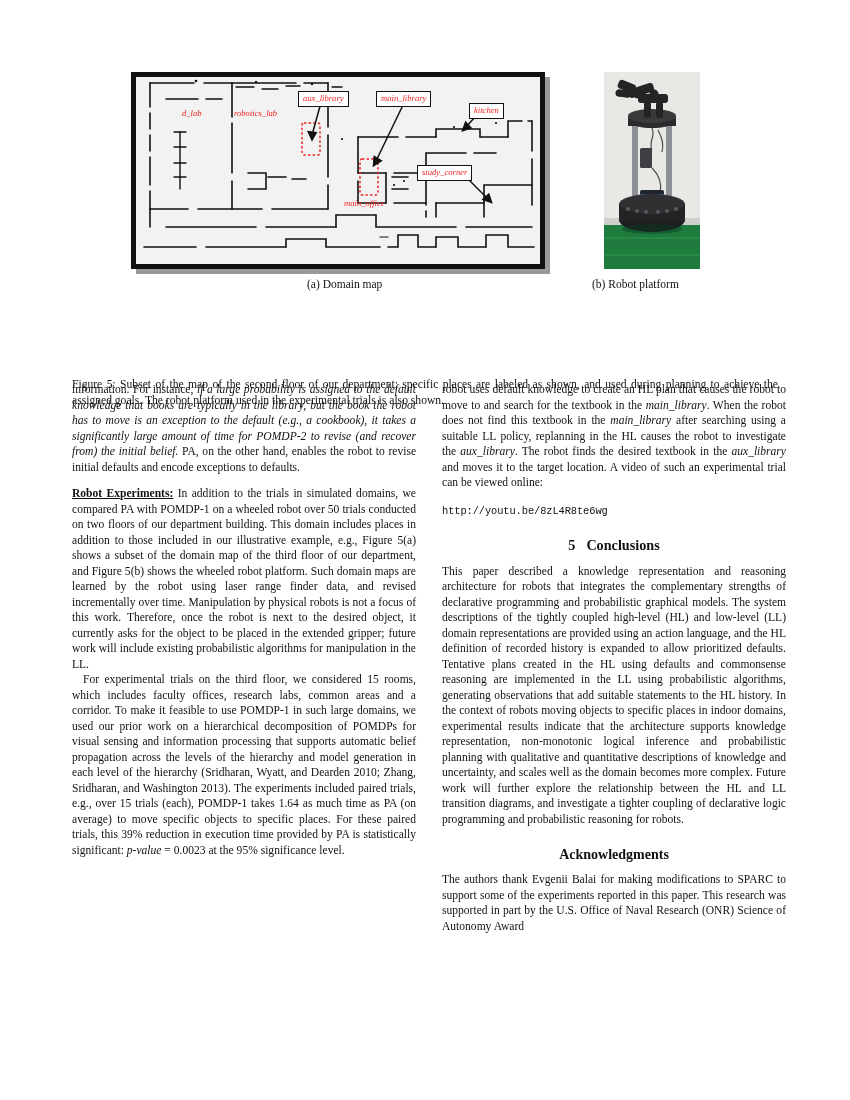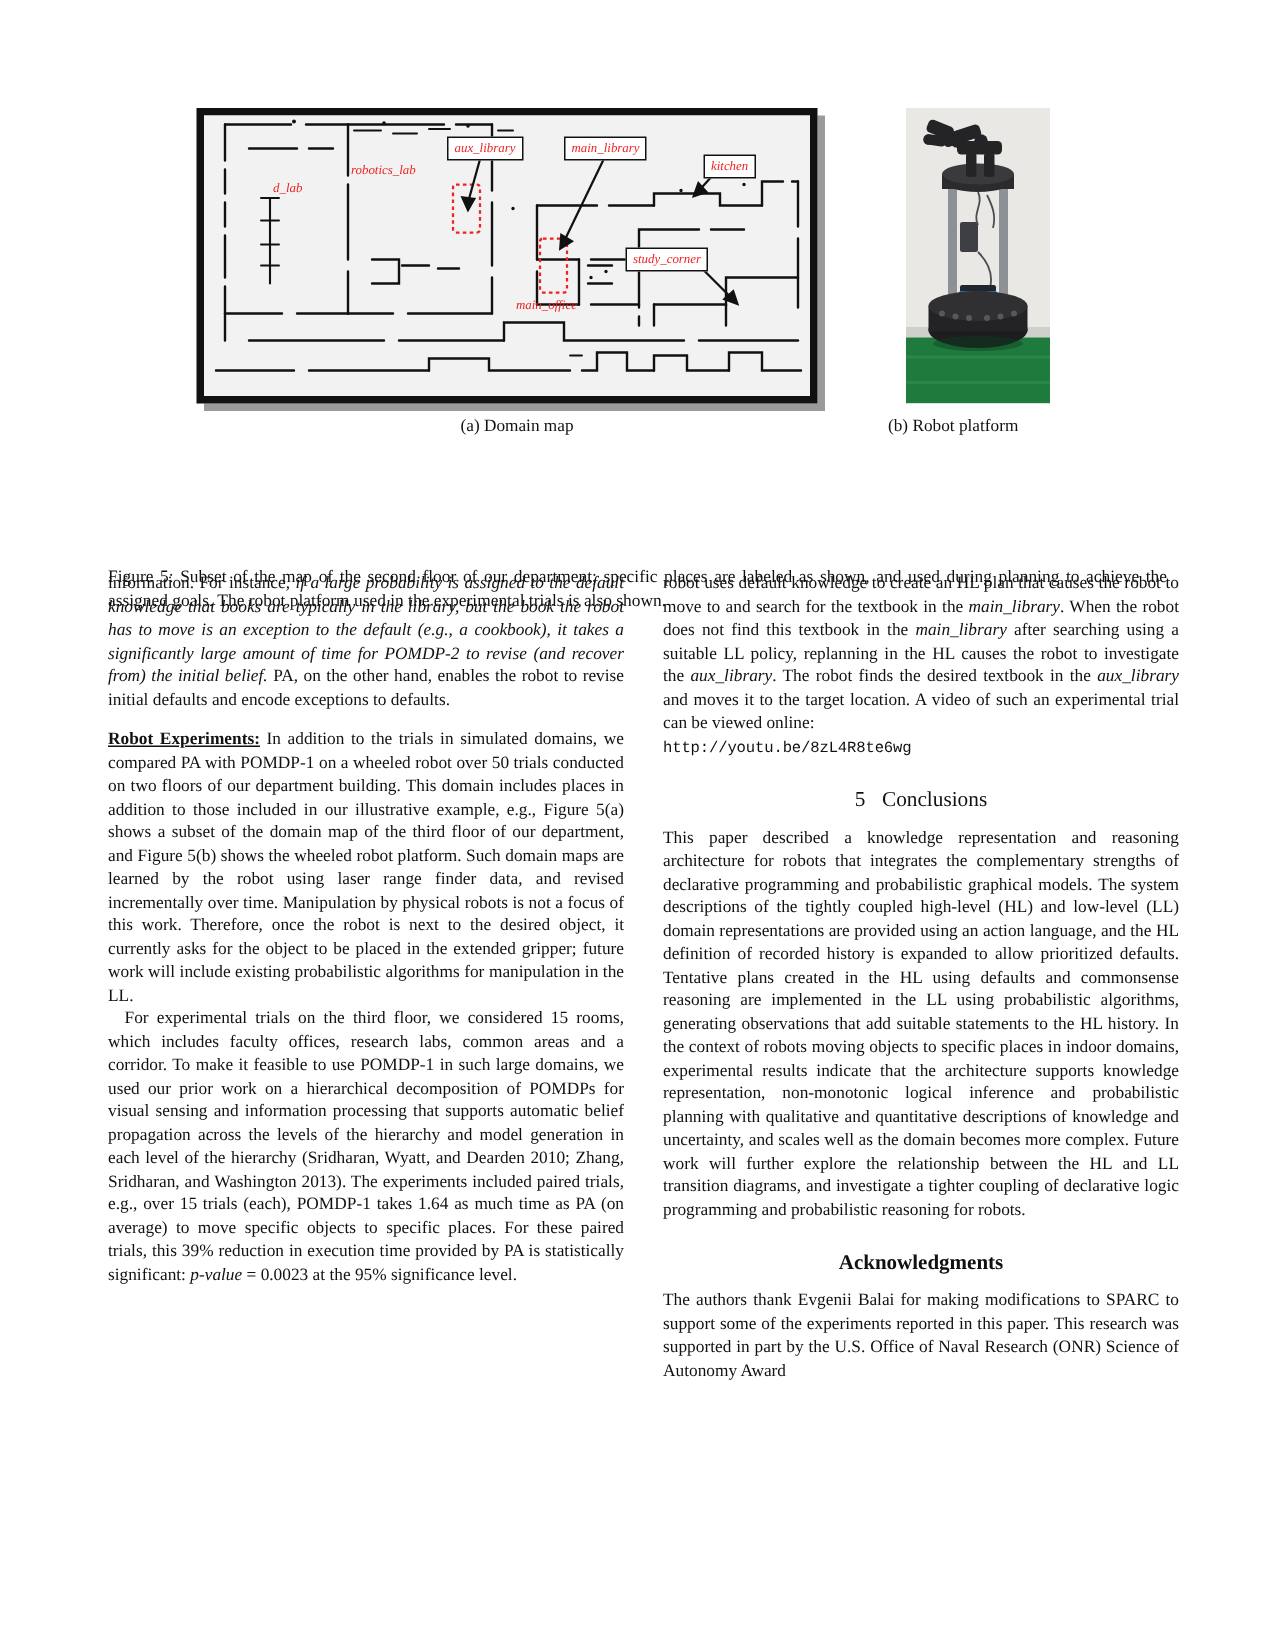--- a/index.html
+++ b/index.html
@@ -139,27 +139,27 @@
     text-decoration: underline;
     margin-top: 19px;
   }
   .it { font-style: italic; }
 
   .mono-url {
     font-family: "Liberation Mono", monospace;
     font-size: 10.4px;
     letter-spacing: -0.1px;
     display: block;
-    margin-top: 2px;
+    margin-top: 14px;
     text-indent: 0;
   }
 
   h2.section {
     font-size: 14.2px;
-    font-weight: normal;
+    font-weight: bold;
     text-align: center;
     margin: 17px 0 9px 0;
   }
   h2.section .secnum { margin-right: 11px; }
 
   h2.ack {
     font-size: 14px;
     font-weight: bold;
     text-align: center;
     margin: 19px 0 7px 0;
@@ -244,21 +244,21 @@
                 <polygon points="176,63 172.2,54.6 180.2,55.6"></polygon>
                 <line x1="268" y1="26" x2="240" y2="84"></line>
                 <polygon points="237.5,88.8 238.2,79.6 245.3,83.8"></polygon>
                 <line x1="350" y1="28" x2="330" y2="50"></line>
                 <polygon points="326.5,53.8 329.6,45.1 335.0,51.0"></polygon>
                 <line x1="332" y1="102" x2="352" y2="122"></line>
                 <polygon points="355.6,125.6 346.9,122.4 352.8,117.1"></polygon>
               </g>
             </svg>
 
-            <div class="map-label" style="left:34px;top:44px">d_lab</div>
+            <div class="map-label" style="left:34px;top:32px">d_lab</div>
             <div class="map-label" style="left:86px;top:32px">robotics_lab</div>
             <div class="map-label boxed" style="left:162px;top:14px">aux_library</div>
             <div class="map-label boxed" style="left:240px;top:14px">main_library</div>
             <div class="map-label boxed" style="left:333px;top:26px">kitchen</div>
             <div class="map-label boxed" style="left:281px;top:88px">study_corner</div>
             <div class="map-label" style="left:196px;top:122px">main_office</div>
           </div>
         </div>
       </div>
 

